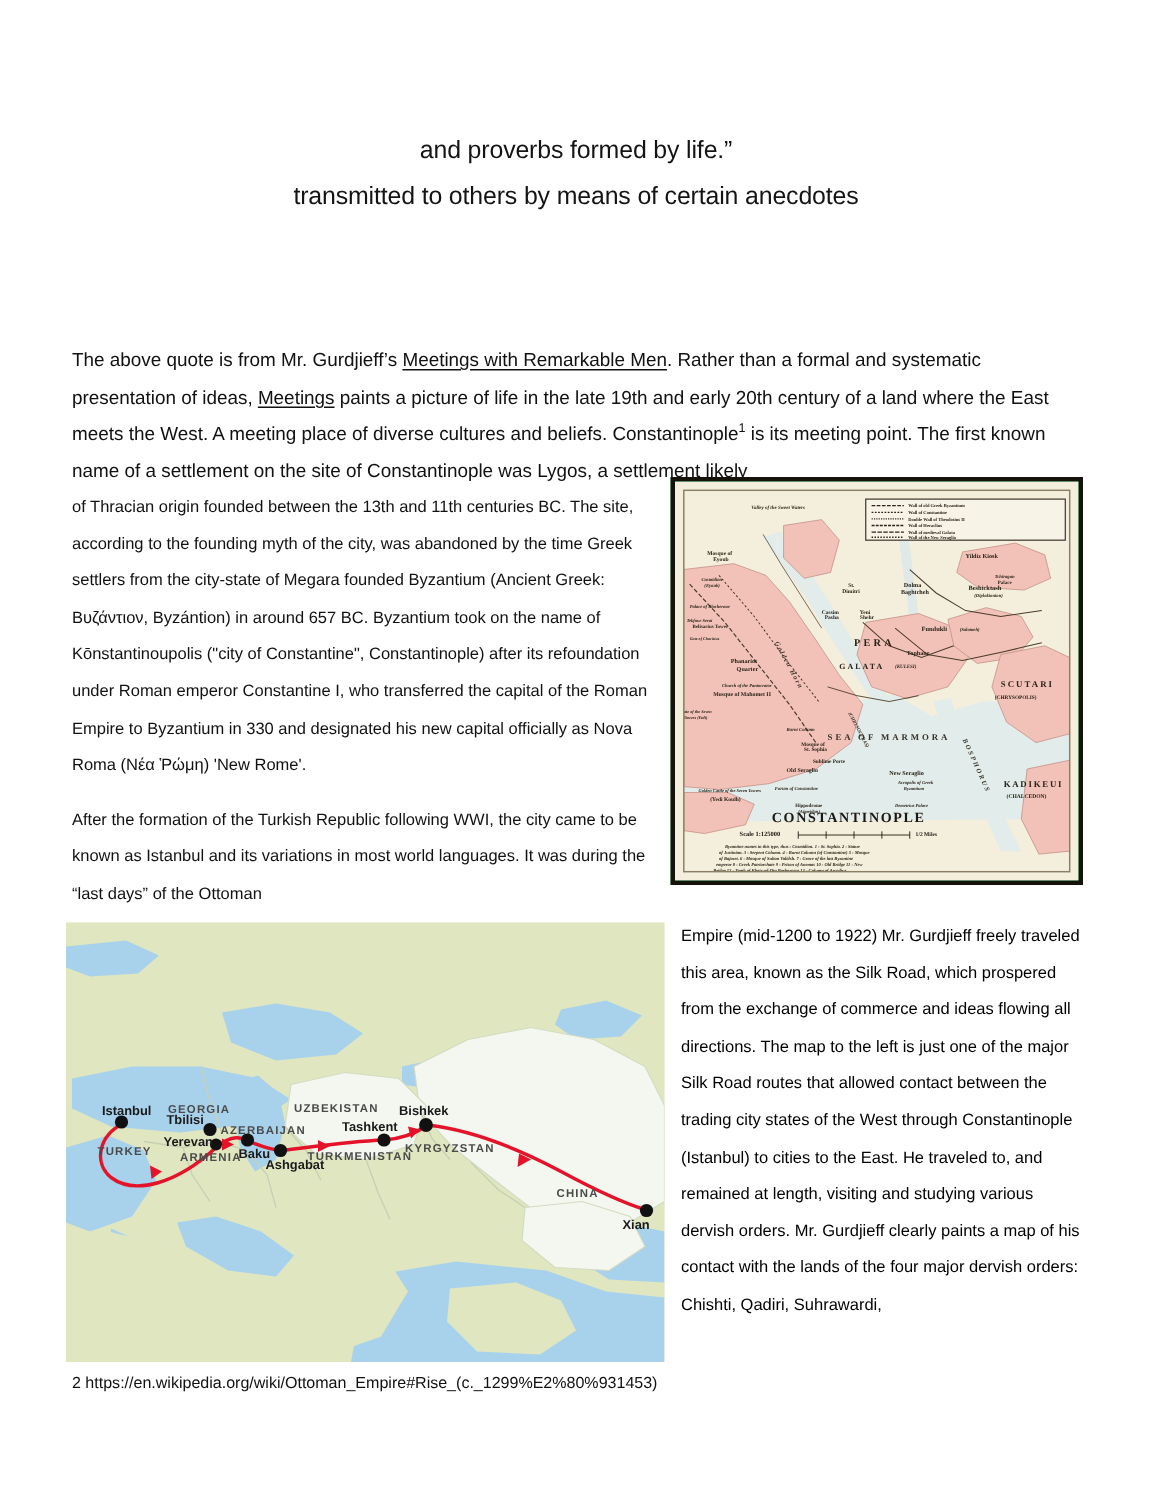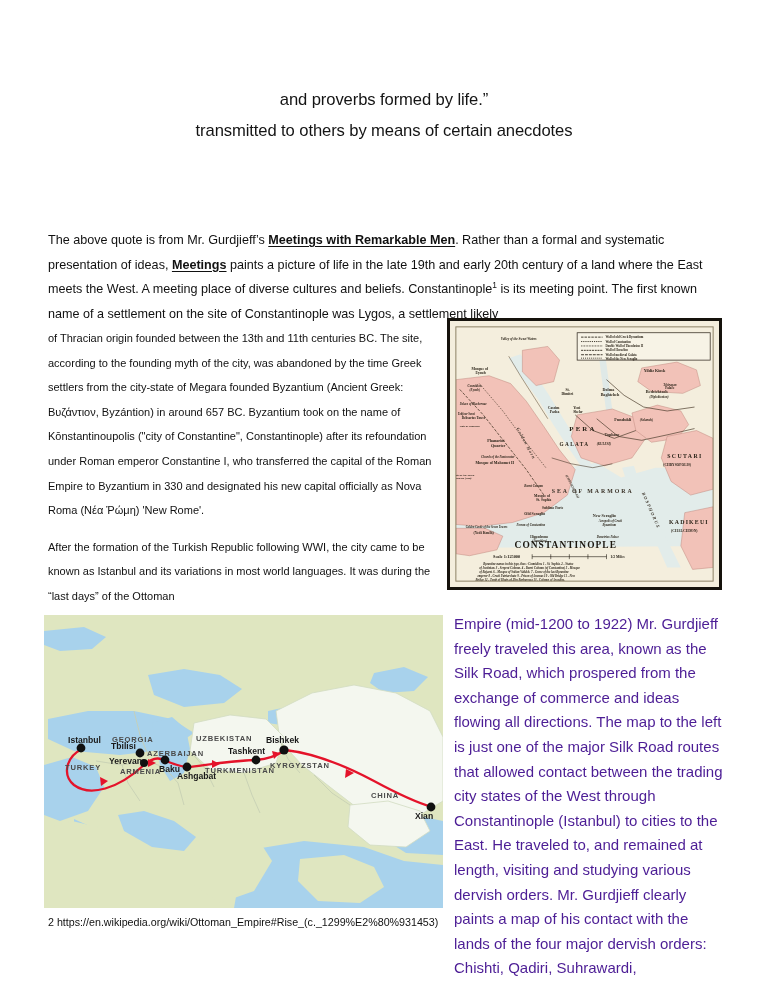--- a/index.html
+++ b/index.html
@@ -53,30 +53,30 @@
     width: 393px;
     font-size: 11px;
     line-height: 24.6px;
     color: #111111;
   }
   .body-col-right {
     position: absolute;
     left: 454px;
     top: 612px;
     width: 272px;
-    font-size: 15px;
+    font-size: 11px;
     line-height: 24.6px;
-    color: #4c1d95;
+    color: #000000;
   }
   .body-col-left p { margin: 0; }
   .body-col-left p + p { margin-top: 12px; }
   .body-col-full p { margin: 0; }
   .body-col-right p { margin: 0; }
 
-  u.title-italicish { text-decoration: underline; text-underline-offset: 2px; font-weight: bold; }
+  u.title-italicish { text-decoration: underline; text-underline-offset: 2px; }
   sup.fn { font-size: 8.4px; vertical-align: super; line-height: 0; }
 
   
   .footnotes {
     position: absolute;
     left: 48px;
     top: 913px;
     width: 600px;
     font-size: 10.7px;
     line-height: 18.5px;

